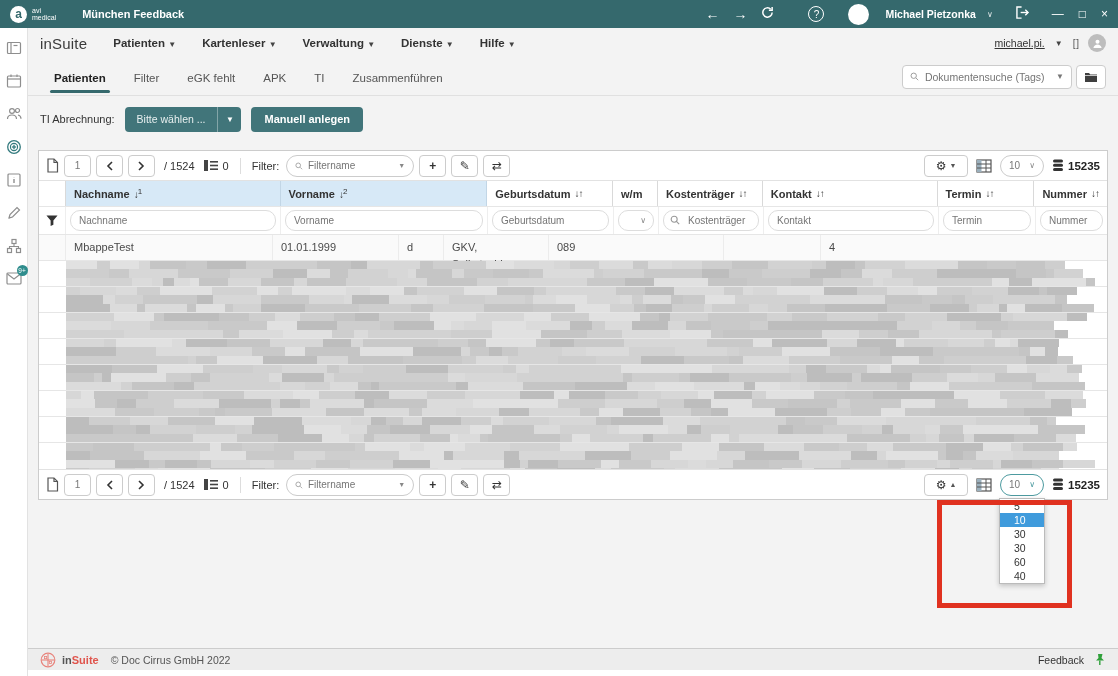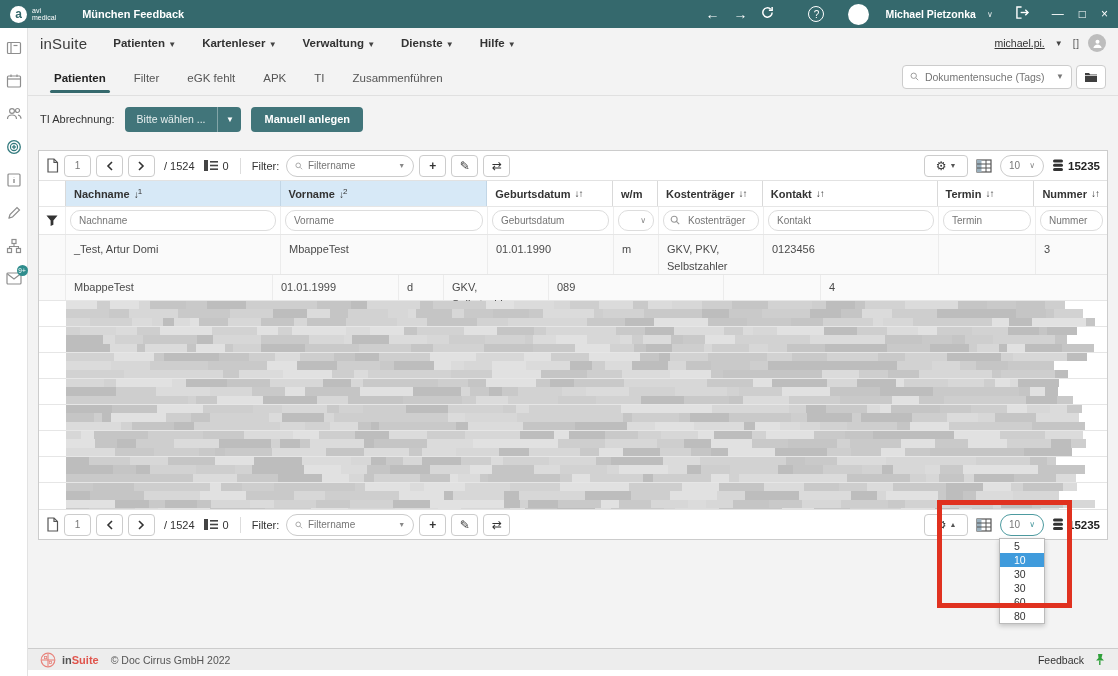--- a/index.html
+++ b/index.html
@@ -410,31 +410,20 @@
               <input placeholder="Kontakt" style="">
             </div>
           <div class="fcell c7">
               <input placeholder="Termin" style="">
             </div>
           <div class="fcell c8" style="border-right:none;">
               <input placeholder="Nummer" style="">
             </div>
         </div>
 
-        <div class="trow drow" style="height:40px;">
-          <div class="dcell c0"></div>
-          <div class="dcell c1">_Test, Artur Domi</div>
-          <div class="dcell c2">MbappeTest</div>
-          <div class="dcell c3">01.01.1990</div>
-          <div class="dcell c4">m</div>
-          <div class="dcell c5">GKV, PKV, Selbstzahler</div>
-          <div class="dcell c6">0123456</div>
-          <div class="dcell c7"></div>
-          <div class="dcell c8" style="border-right:none;">3</div>
-        </div>
 
         <div class="trow drow" style="height:26px;">
           <div class="dcell c0" style="padding:4px 8px;"></div>
           <div class="dcell c2" style="padding:4px 8px;">MbappeTest</div>
           <div class="dcell c3" style="padding:4px 8px;">01.01.1999</div>
           <div class="dcell c4" style="padding:4px 8px;">d</div>
           <div class="dcell c5" style="padding:4px 8px;">GKV, Selbstzahler</div>
           <div class="dcell c6" style="padding:4px 8px;">089</div>
           <div class="dcell c7" style="padding:4px 8px;"></div>
           <div class="dcell c8" style="padding:4px 8px;border-right:none;">4</div>
@@ -1563,21 +1552,21 @@
               <div class="psize-sel focused">
                 <span>10</span>
                 <span style="font-size:8px;color:#4d9ba0;">∨</span>
               </div>
               <div class="psize-menu">
                 <div class="opt">5</div>
                 <div class="opt selected">10</div>
                 <div class="opt">30</div>
                 <div class="opt">30</div>
                 <div class="opt">60</div>
-                <div class="opt">80</div>
+                <div class="opt">40</div>
               </div>
             </div>
             <span class="rec-count">
               <svg width="12" height="13" viewBox="0 0 12 13">
                   <rect x="1" y="0.5" width="10" height="3" rx="1.5" fill="#333"></rect>
                   <rect x="1" y="4.8" width="10" height="3" rx="1.5" fill="#333"></rect>
                   <rect x="1" y="9.1" width="10" height="3" rx="1.5" fill="#333"></rect>
                 </svg>
               <span>15235</span>
             </span>

